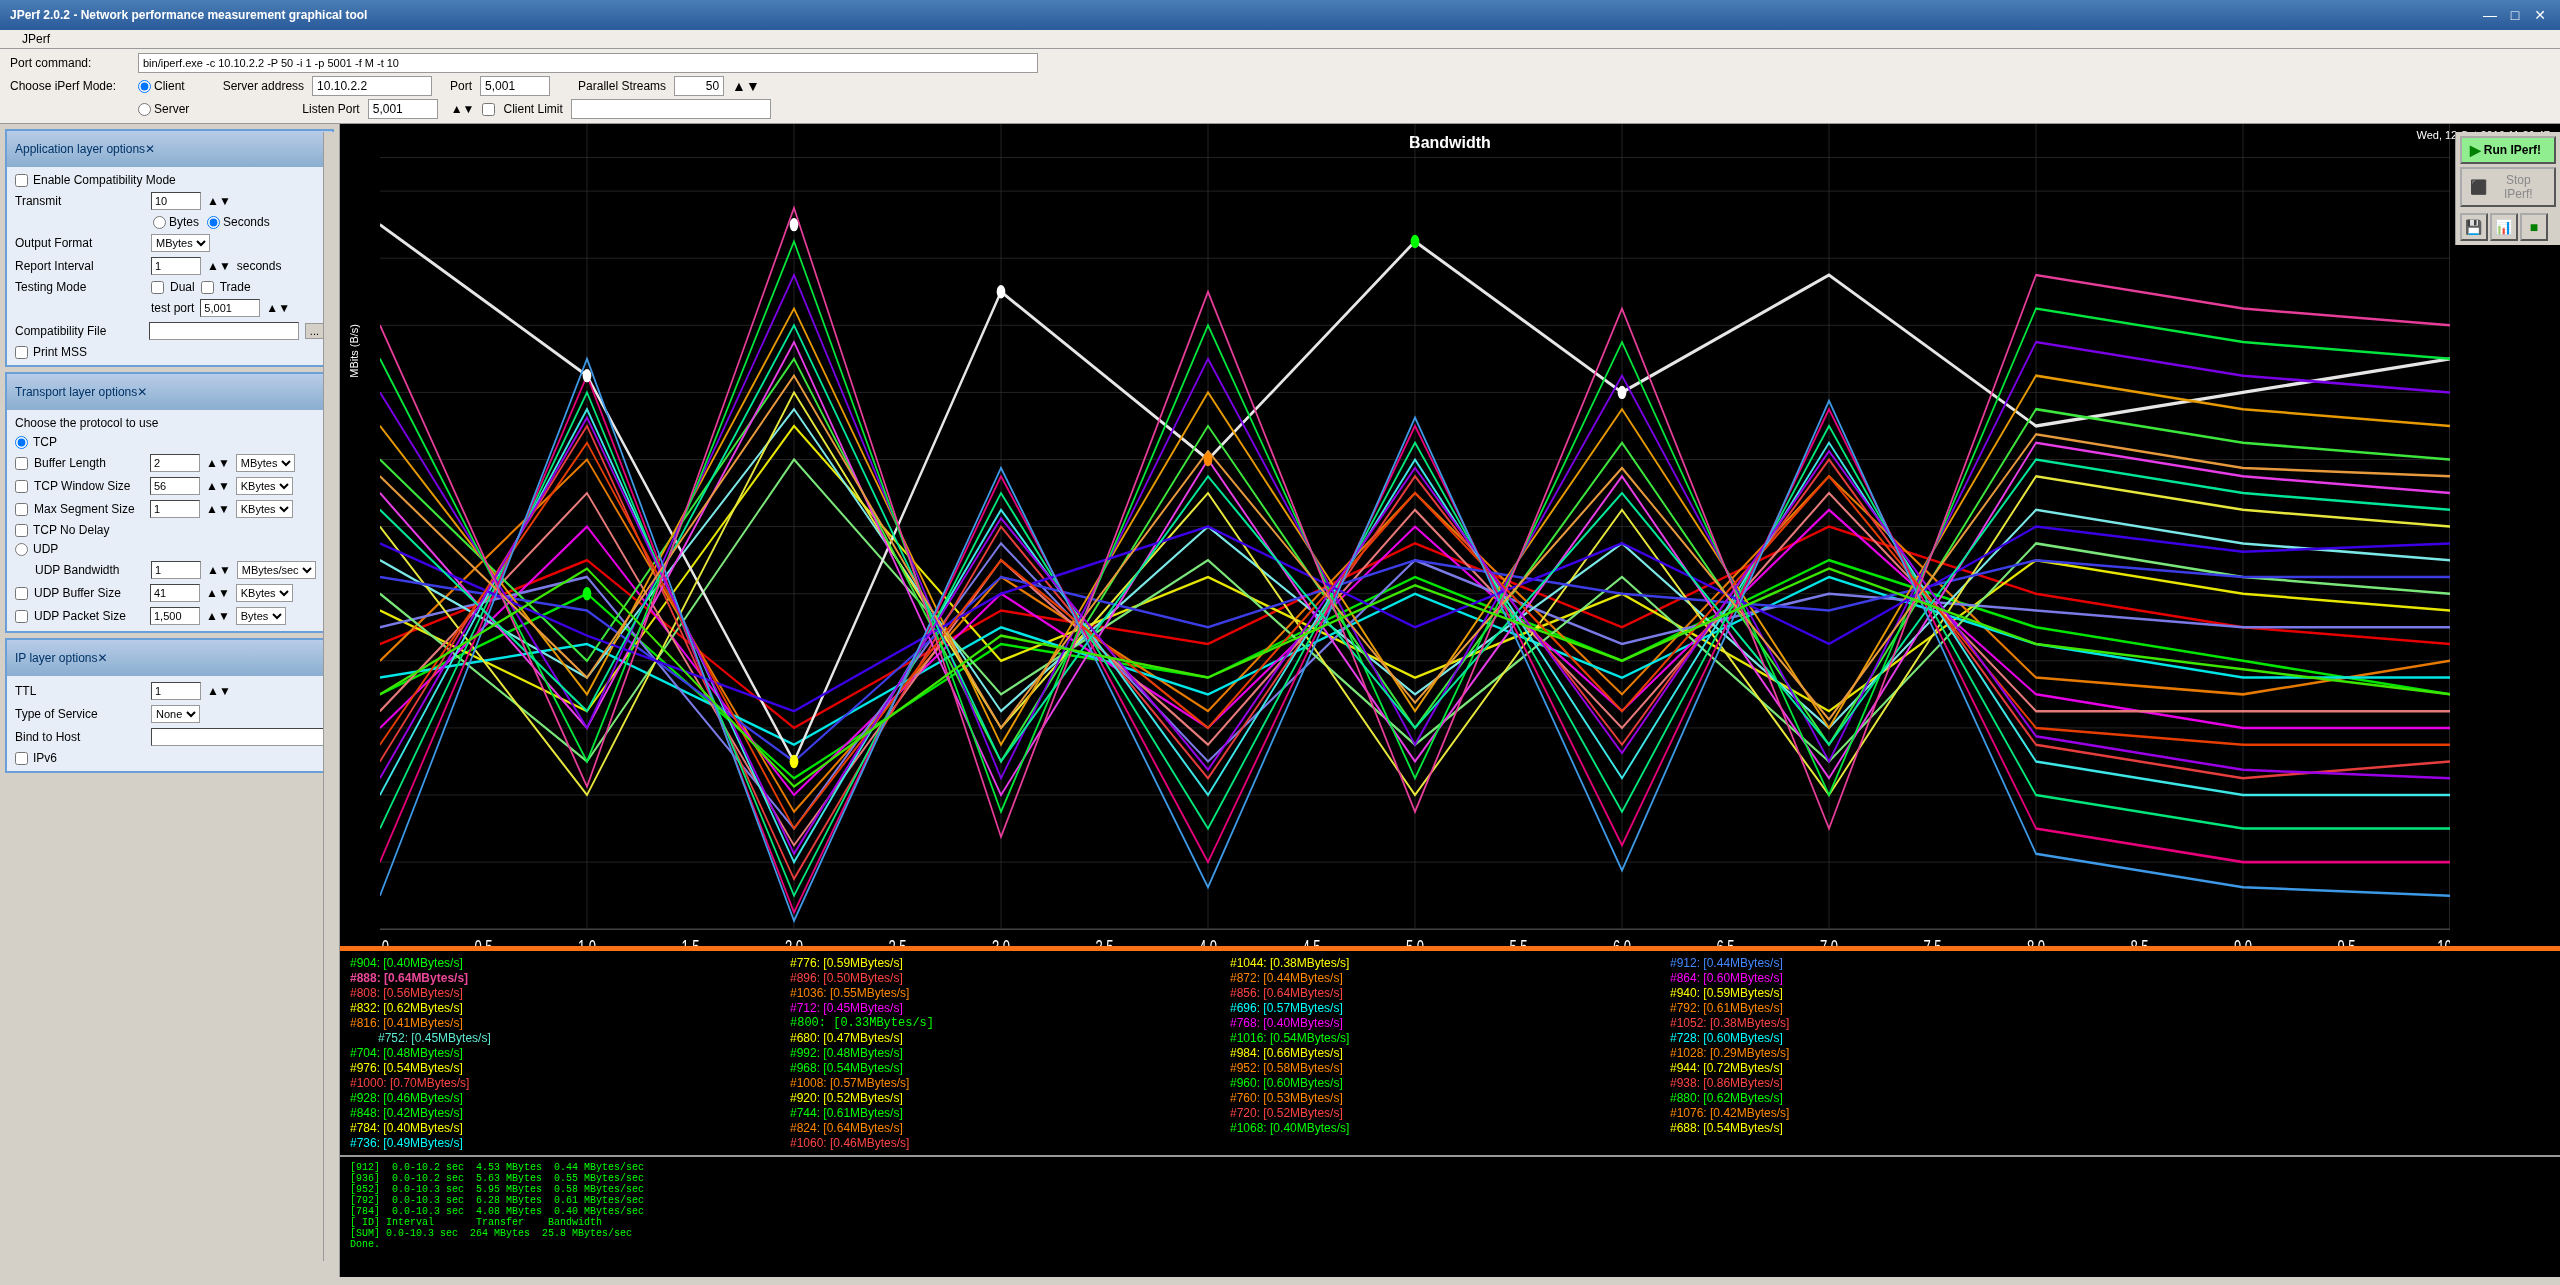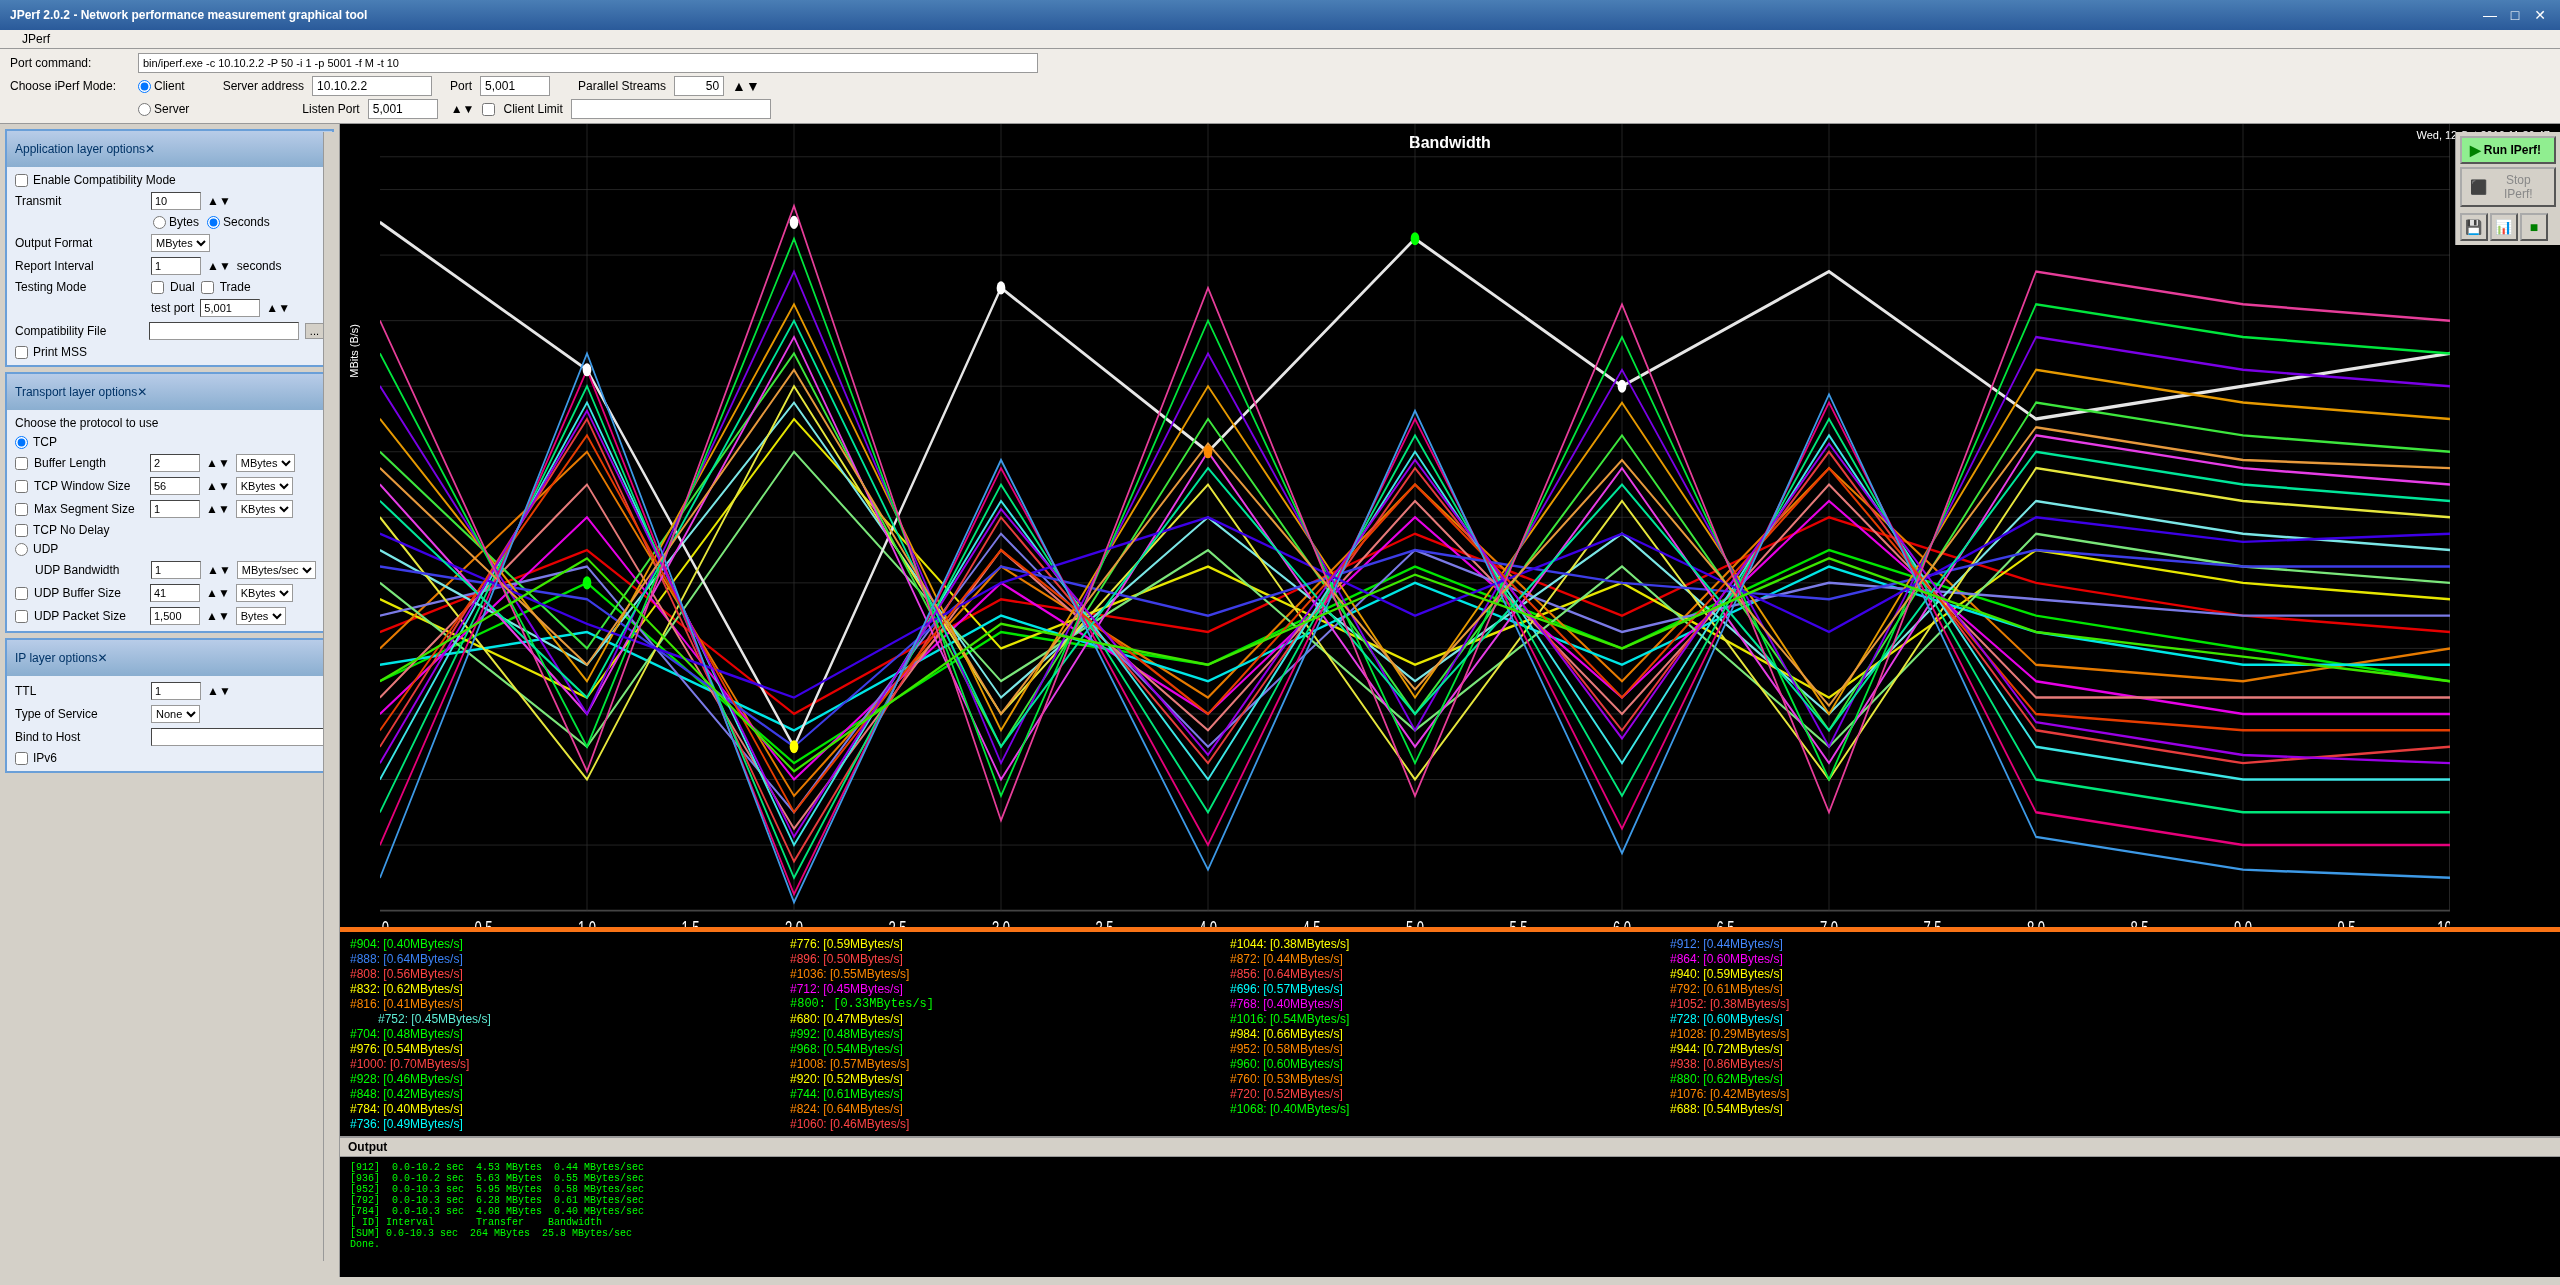--- a/index.html
+++ b/index.html
@@ -580,21 +580,21 @@
         </svg>
 
         <div style="position:absolute; left:5px; top:50%; transform:translateY(-50%) rotate(-90deg); color:white; font-size:11px; white-space:nowrap; writing-mode:vertical-rl; text-orientation:mixed; transform:rotate(180deg); top:200px; left:8px;">MBits (B/s)</div>
 
       </div>
 
       <div style="background:black; padding:5px 10px; display:grid; grid-template-columns: repeat(5, 1fr); row-gap: 2px; border-top: 5px solid #f97316;">
 
         <div style="display:flex; flex-direction:column; gap:1px;">
           <div class="stat-item"><span style="color:#00ff00;">#904: [0.40MBytes/s]</span></div>
-          <div class="stat-item"><span style="color:#3b82f6;">#888: [0.64MBytes/s]</span></div>
+          <div class="stat-item"><span style="color:#ec4899;font-weight:bold;">#888: [0.64MBytes/s]</span></div>
           <div class="stat-item"><span style="color:#ff4444;">#808: [0.56MBytes/s]</span></div>
           <div class="stat-item"><span style="color:#ffff00;">#832: [0.62MBytes/s]</span></div>
           <div class="stat-item"><span style="color:#ff8800;">#816: [0.41MBytes/s]</span></div>
           <div class="stat-item"><span style="color:#5eead4;margin-left:28px;">#752: [0.45MBytes/s]</span></div>
           <div class="stat-item"><span style="color:#00ff00;">#704: [0.48MBytes/s]</span></div>
           <div class="stat-item"><span style="color:#ffff00;">#976: [0.54MBytes/s]</span></div>
           <div class="stat-item"><span style="color:#ff4444;">#1000: [0.70MBytes/s]</span></div>
           <div class="stat-item"><span style="color:#00ff00;">#928: [0.46MBytes/s]</span></div>
           <div class="stat-item"><span style="color:#00ff00;">#848: [0.42MBytes/s]</span></div>
           <div class="stat-item"><span style="color:#ffff00;">#784: [0.40MBytes/s]</span></div>
@@ -642,21 +642,20 @@
           <div class="stat-item"><span style="color:#ff8800;">#1028: [0.29MBytes/s]</span></div>
           <div class="stat-item"><span style="color:#ffff00;">#944: [0.72MBytes/s]</span></div>
           <div class="stat-item"><span style="color:#ff4444;">#938: [0.86MBytes/s]</span></div>
           <div class="stat-item"><span style="color:#00ff00;">#880: [0.62MBytes/s]</span></div>
           <div class="stat-item"><span style="color:#ff8800;">#1076: [0.42MBytes/s]</span></div>
           <div class="stat-item"><span style="color:#ffff00;">#688: [0.54MBytes/s]</span></div>
         </div>
       </div>
 
       <div class="output-area">
-        <div class="output-header">Output</div>
         <div class="output-content" id="output-content">[912]  0.0-10.2 sec  4.53 MBytes  0.44 MBytes/sec
 [936]  0.0-10.2 sec  5.63 MBytes  0.55 MBytes/sec
 [952]  0.0-10.3 sec  5.95 MBytes  0.58 MBytes/sec
 [792]  0.0-10.3 sec  6.28 MBytes  0.61 MBytes/sec
 [784]  0.0-10.3 sec  4.08 MBytes  0.40 MBytes/sec
 [ ID] Interval       Transfer    Bandwidth
 [SUM] 0.0-10.3 sec  264 MBytes  25.8 MBytes/sec
 Done.</div>
       </div>
 

